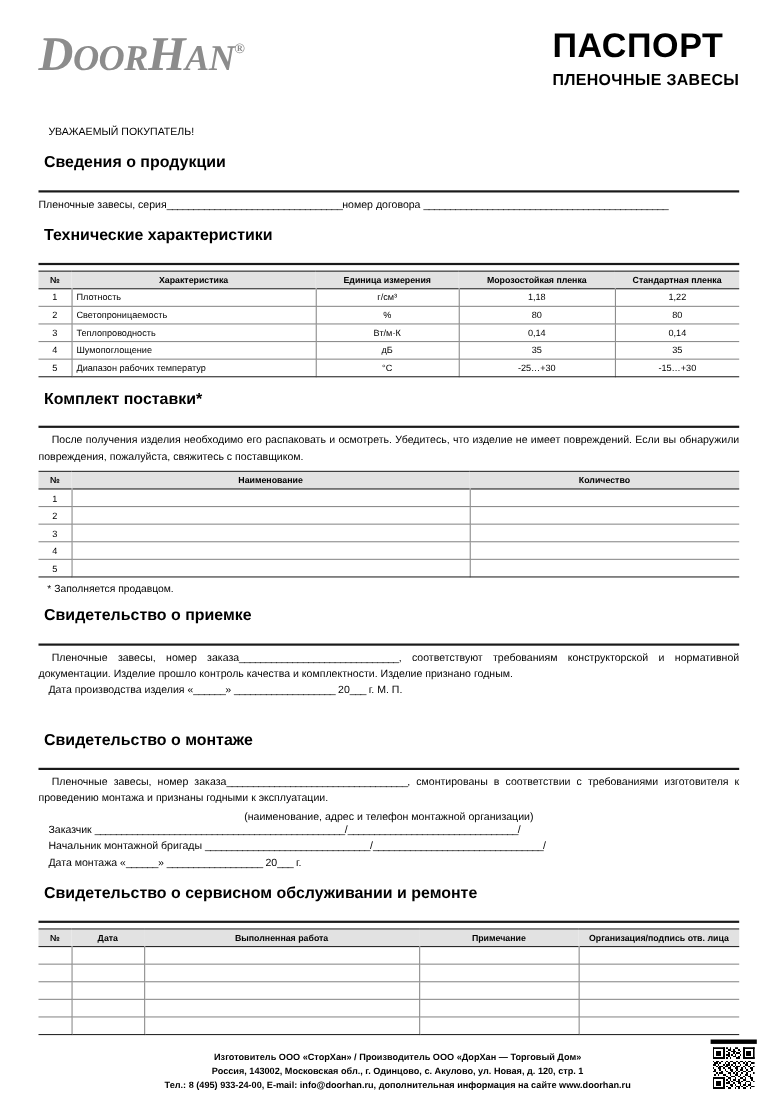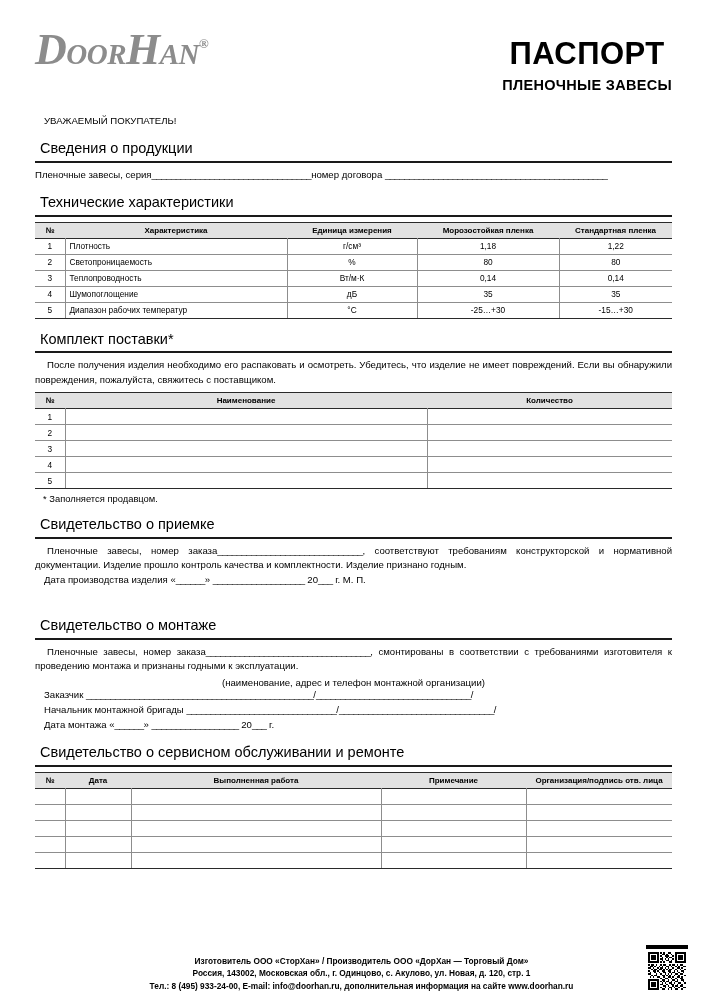--- a/index.html
+++ b/index.html
@@ -37,33 +37,33 @@
     font-family: "Liberation Serif", serif;
     font-style: italic;
     font-weight: bold;
     color: #8c8c8c;
     font-size: 44px;
     letter-spacing: -0.5px;
     line-height: 1;
     white-space: nowrap;
   }
   .logo .small {
-    font-size: 29px;
+    font-size: 33px;
   }
   .logo .reg {
     font-size: 13px;
     font-style: normal;
     vertical-align: super;
     letter-spacing: 0;
   }
   .doc-title {
     position: absolute;
     right: 0;
-    top: 16px;
-    text-align: center;
+    top: 4px;
+    text-align: left;
     line-height: 1;
   }
   .doc-title .main {
     font-size: 31px;
     font-weight: bold;
     letter-spacing: 0.5px;
     display: block;
   }
   .doc-title .sub {
     font-size: 14.5px;
@@ -90,22 +90,23 @@
   }
 
   
   .sec {
     margin-top: 12px;
   }
   .sec-title {
     font-size: 14.5px;
     line-height: 1.15;
     padding-left: 5px;
-    padding-bottom: 4px;
+    padding-bottom: 16px;
     border-bottom: 2.5px solid #1a1a1a;
+    font-weight: bold;
   }
 
   .para {
     font-size: 9.6px;
     line-height: 1.5;
     text-align: justify;
     margin-top: 5px;
   }
   .para.indent { text-indent: 12px; }
   .fill { letter-spacing: -0.5px; }

